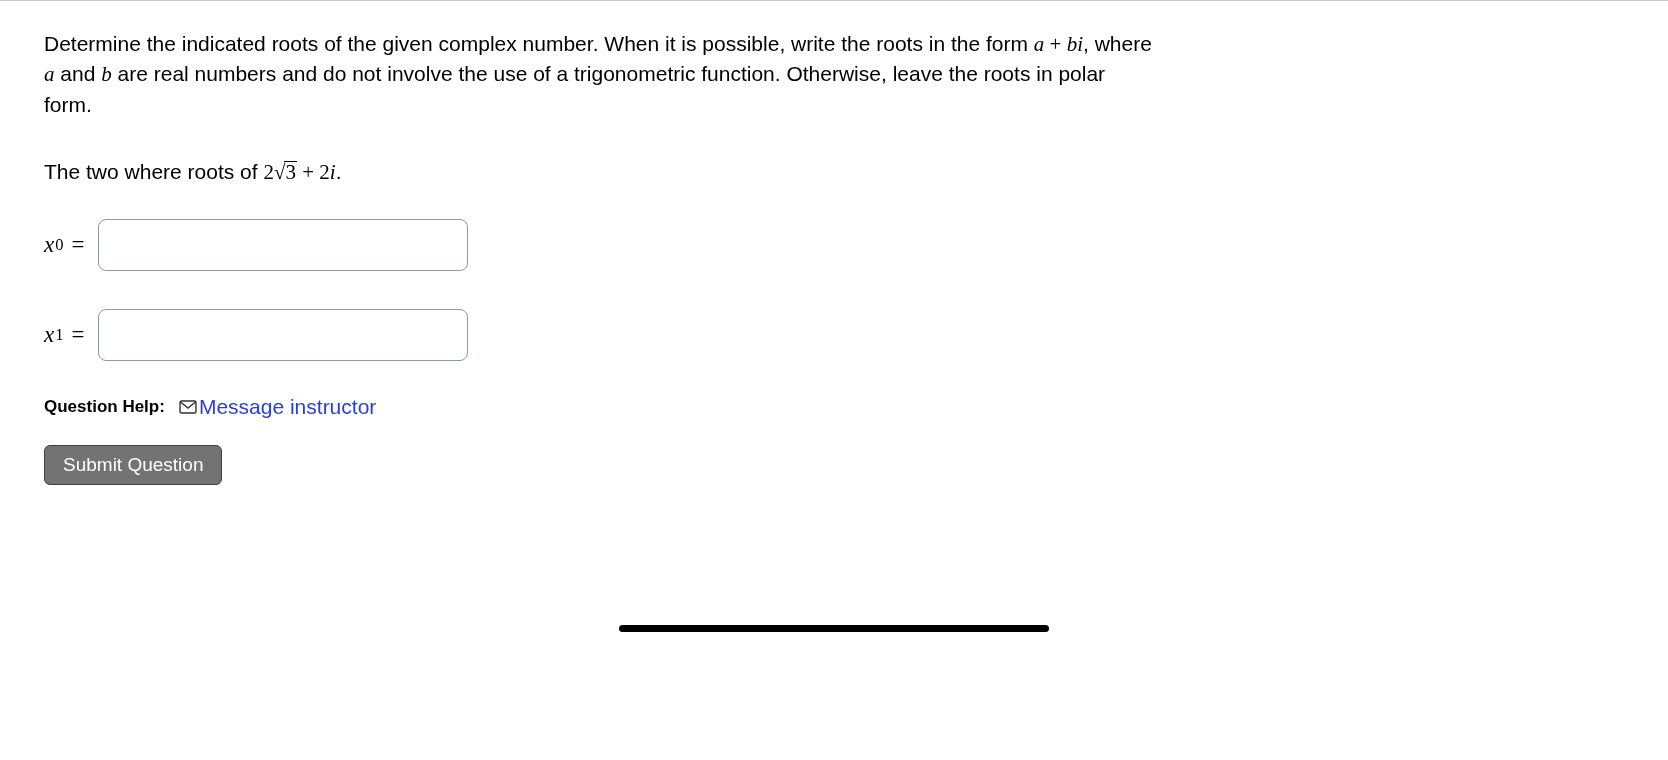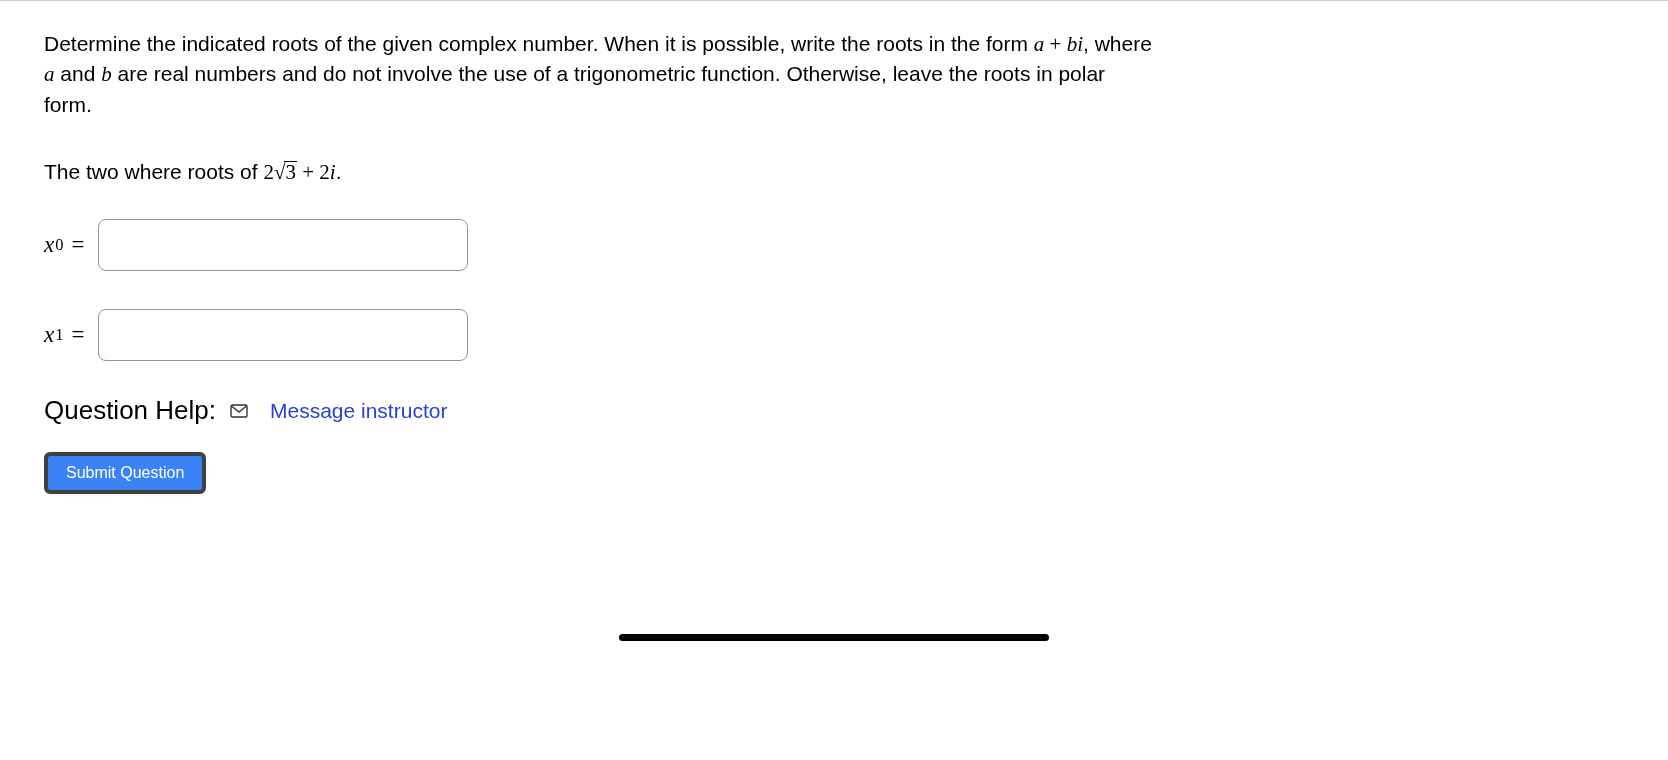--- a/index.html
+++ b/index.html
@@ -84,39 +84,40 @@
     outline: none;
   }
   .help-row {
     display: flex;
     align-items: center;
     gap: 14px;
     margin-top: -4px;
     margin-bottom: 26px;
   }
   .help-label {
-    font-size: 26px;
+    font-size: 17px;
+    font-weight: bold;
   }
   .help-link {
     display: inline-flex;
     align-items: flex-end;
-    gap: 22px;
+    gap: 2px;
     color: #2a3fd6;
     text-decoration: none;
     cursor: pointer;
   }
   .help-link .mail-icon {
     color: #333;
   }
   .submit-btn {
-    background: #3b82f6;
+    background: #737373;
     color: #fff;
-    border: 4px solid #404040;
+    border: 1px solid #404040;
     border-radius: 6px;
-    font-size: 16px;
+    font-size: 19px;
     font-family: inherit;
     padding: 8px 18px;
     cursor: pointer;
   }
   .bottom-bar-wrap {
     width: 100%;
     display: flex;
     justify-content: center;
     margin-top: 120px;
   }

